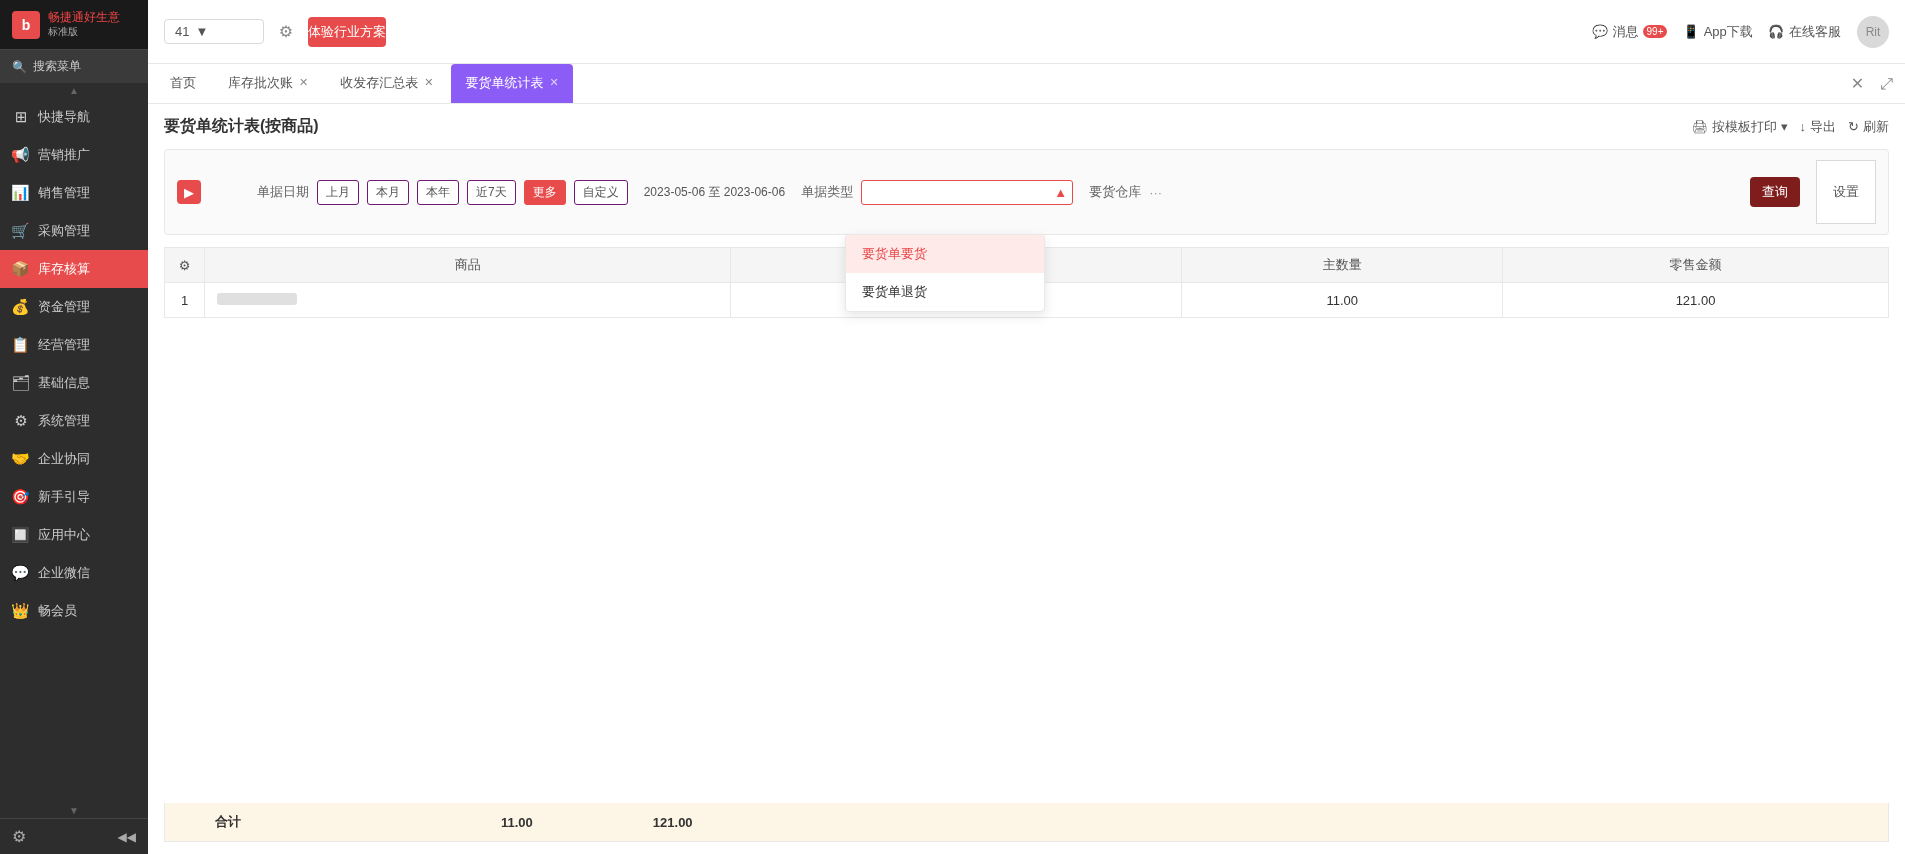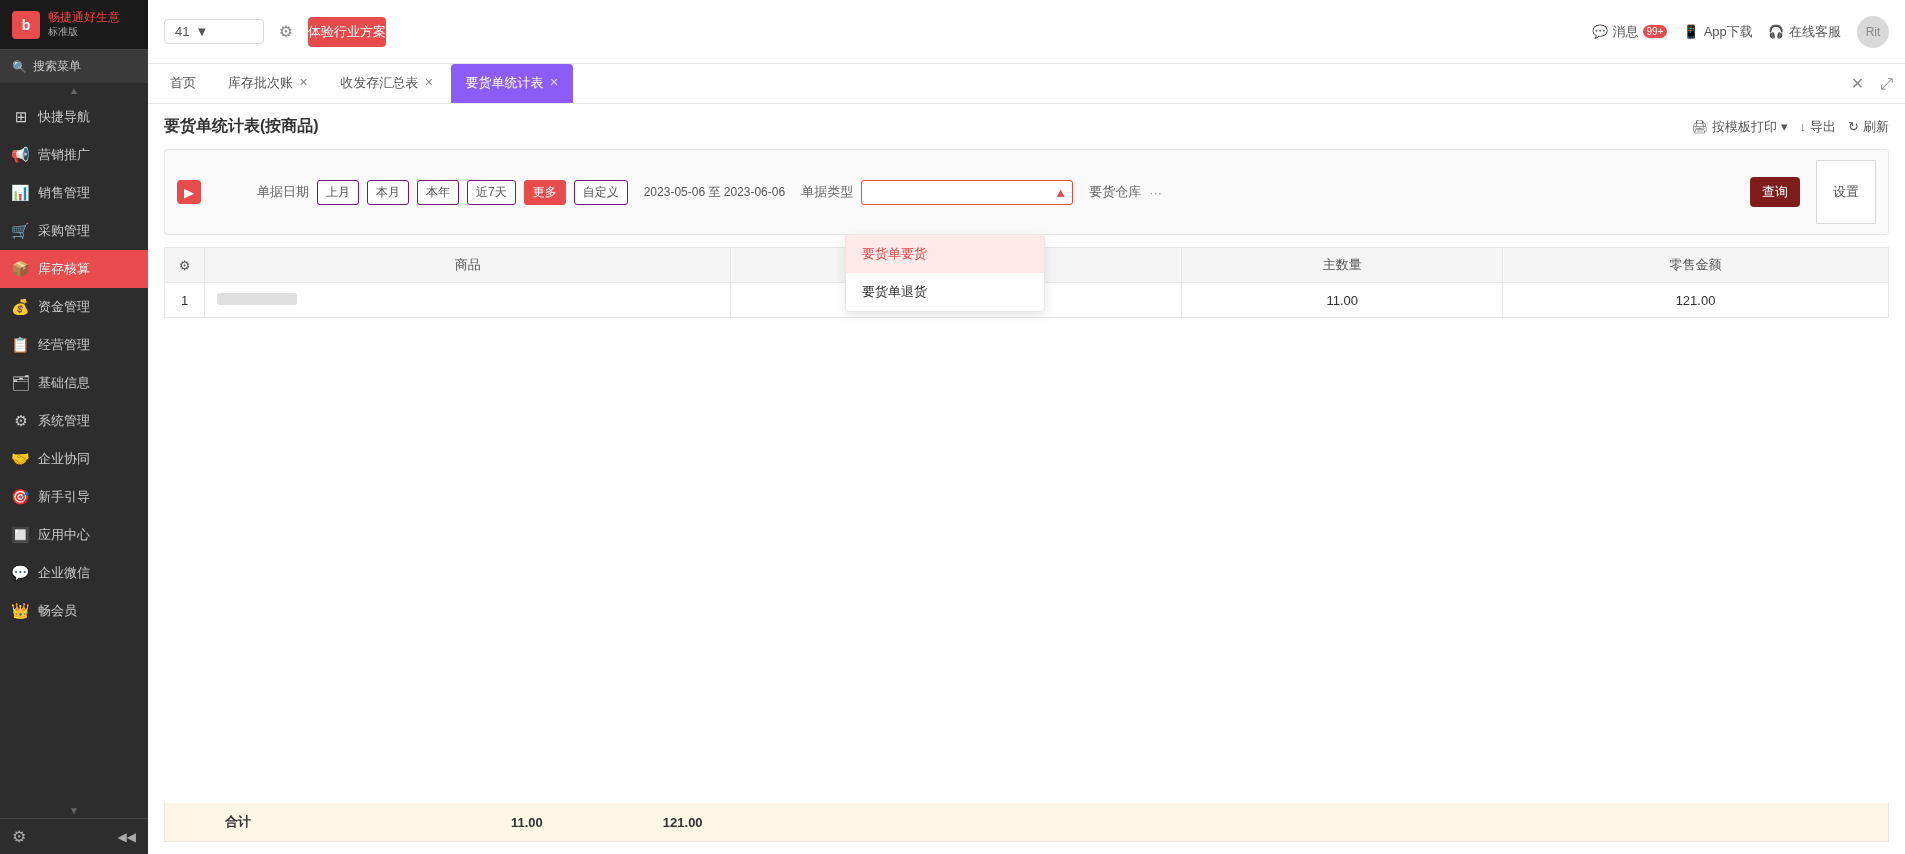--- a/index.html
+++ b/index.html
@@ -390,21 +390,21 @@
       border-radius: 3px;
     }
 
     
     .table-footer {
       background: #fdf5e6;
       border: 1px solid #e8e8e8;
       border-top: none;
       display: flex;
       align-items: center;
-      padding: 10px 20px;
+      padding: 10px 10px;
       gap: 60px;
       font-size: 13px;
       color: #333;
     }
     .total-label { font-weight: bold; padding-left: 40px; }
     .total-qty { font-weight: bold; margin-left: 200px; }
     .total-amount { font-weight: bold; margin-left: 60px; }
   </style>
 </head>
 <body>

